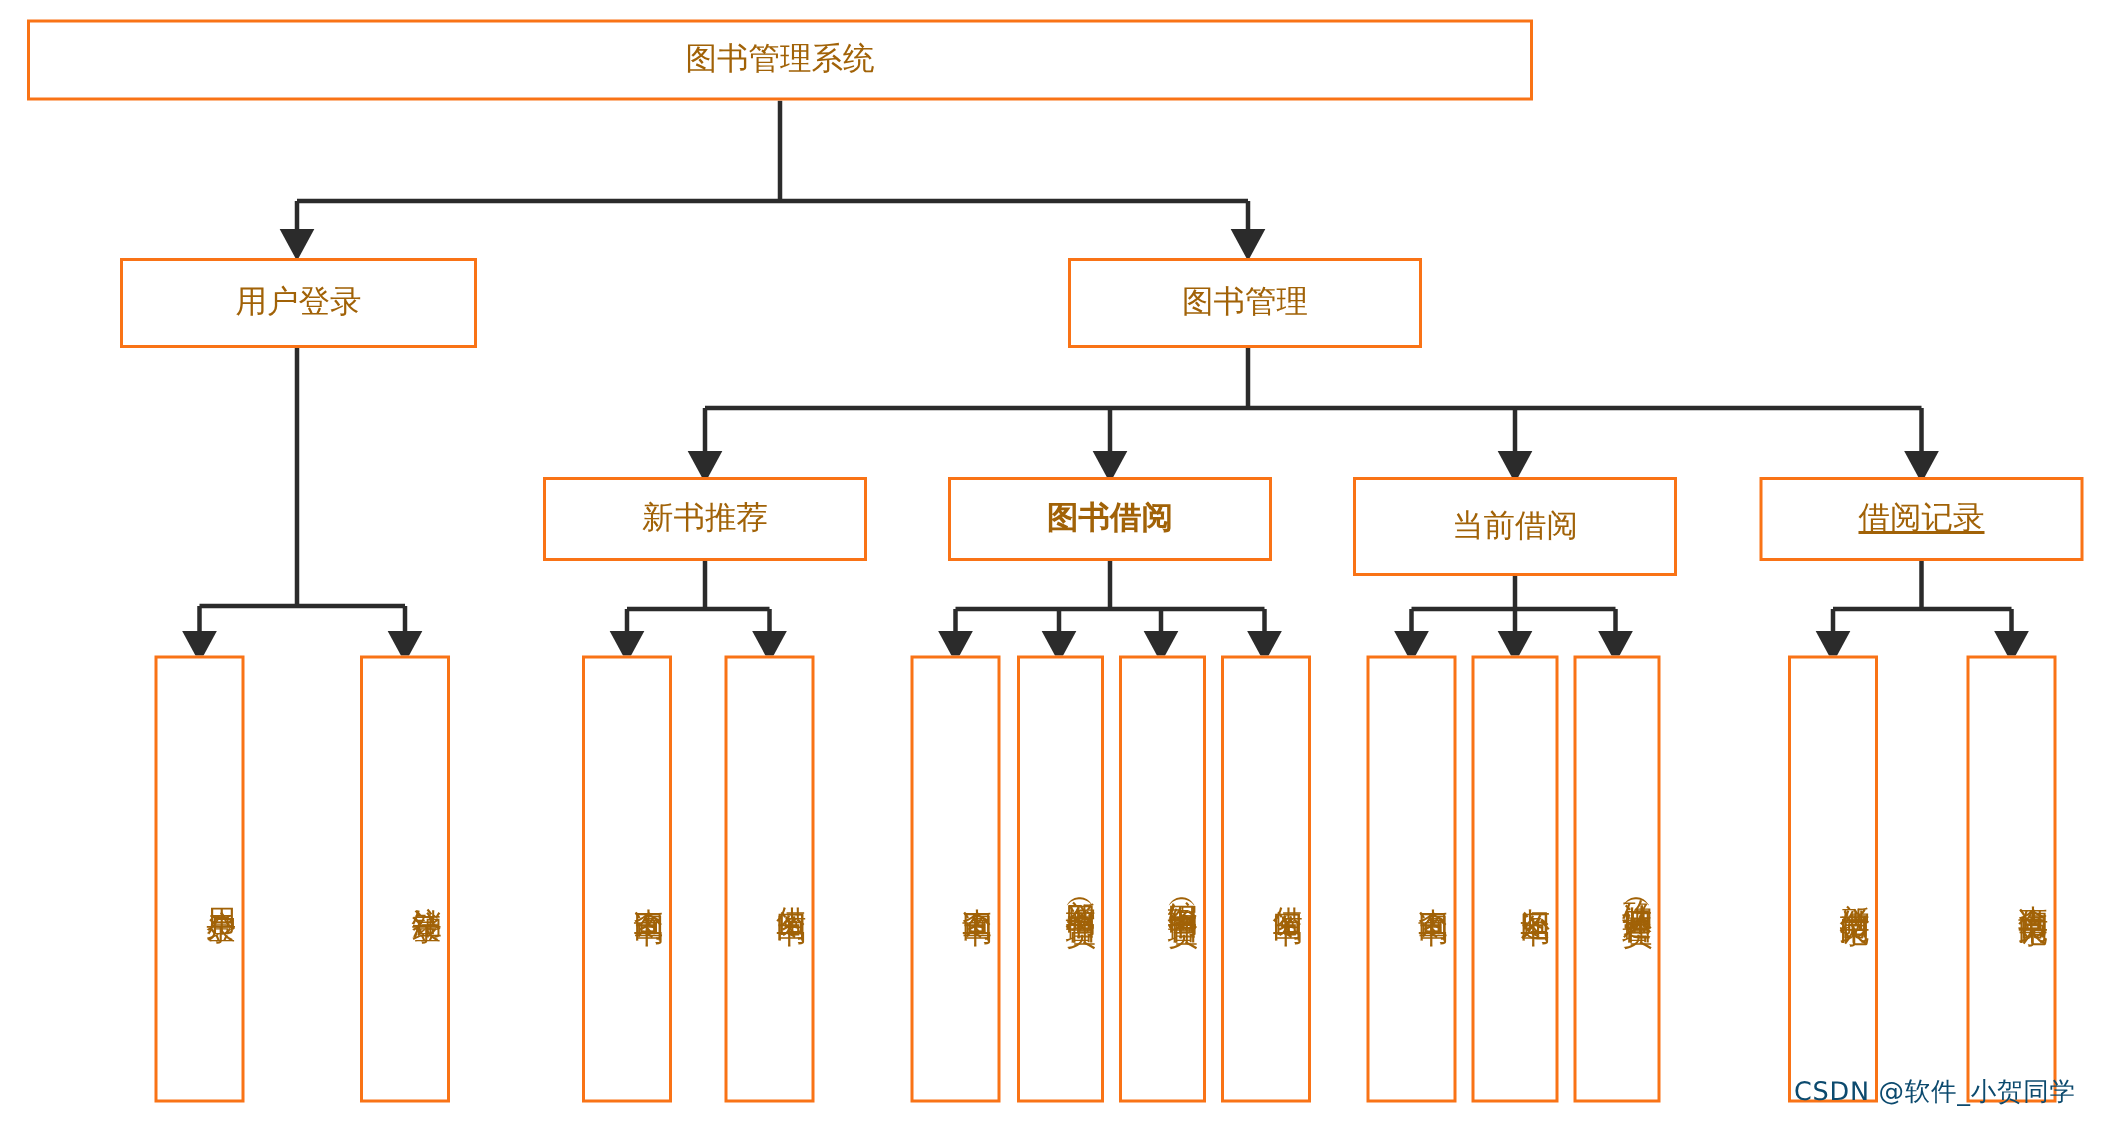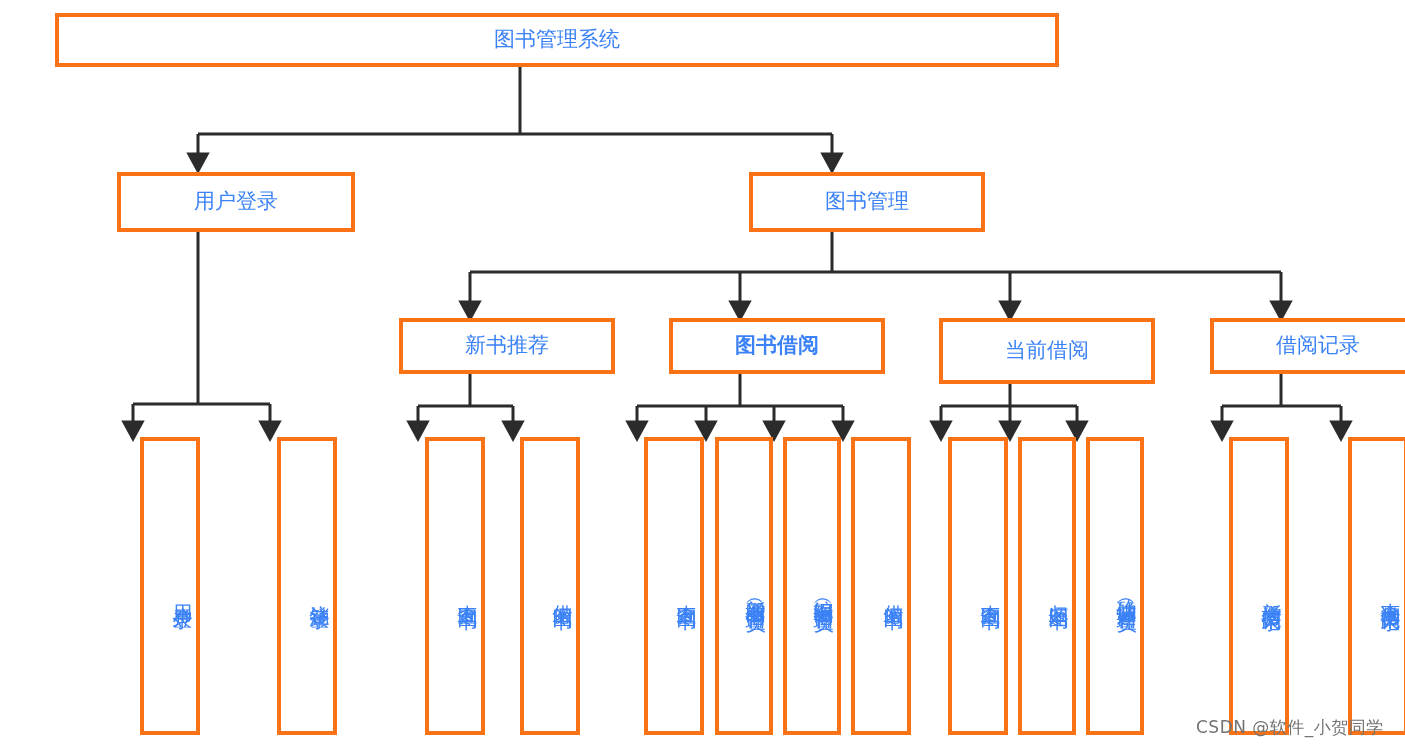--- a/index.html
+++ b/index.html
@@ -22,28 +22,27 @@
     position: absolute;
     left: 0;
     top: 0;
     width: 1405px;
     height: 747px;
     pointer-events: none;
   }
   .node {
     position: absolute;
     box-sizing: border-box;
-    border: 4px solid #f97316;
+    border: 2px solid #f97316;
     background: #ffffff;
     display: flex;
     align-items: center;
     justify-content: center;
-    color: #3b82f6;
+    color: #a16207;
     line-height: 1.32;
-    margin-left: 37px;
   }
   .node.horizontal {
     writing-mode: horizontal-tb;
     text-align: center;
     font-size: 21px;
   }
   .node.root {
     font-size: 21px;
   }
   .node.vertical {
@@ -55,21 +54,21 @@
     align-items: flex-start;
     justify-content: center;
   }
   .node-label {
     display: block;
     white-space: pre-line;
   }
   .watermark {
     position: absolute;
     font-size: 17px;
-    color: #737373;
+    color: #0c4a6e;
     white-space: nowrap;
     letter-spacing: 0.5px;
   }
 </style>
 </head>
 <body>
 
 <div id="diagram-root">
 
   <svg id="connector-layer" viewBox="0 0 1405 747" xmlns="http://www.w3.org/2000/svg">
@@ -151,21 +150,21 @@
   </div>
 
   <div class="node horizontal" style="left:632px; top:318px; width:216px; height:56px;font-weight:bold;">
     <span class="node-label">图书借阅</span>
   </div>
 
   <div class="node horizontal" style="left:902px; top:318px; width:216px; height:66px;">
     <span class="node-label">当前借阅</span>
   </div>
 
-  <div class="node horizontal" style="left:1173px; top:318px; width:216px; height:56px;">
+  <div class="node horizontal" style="left:1173px; top:318px; width:216px; height:56px;text-decoration:underline;">
     <span class="node-label">借阅记录</span>
   </div>
 
   <div class="node vertical" style="left:103px; top:437px; width:60px; height:298px;">
     <span class="node-label">用户登录</span>
   </div>
 
   <div class="node vertical" style="left:240px; top:437px; width:60px; height:298px;">
     <span class="node-label">注销登录</span>
   </div>

